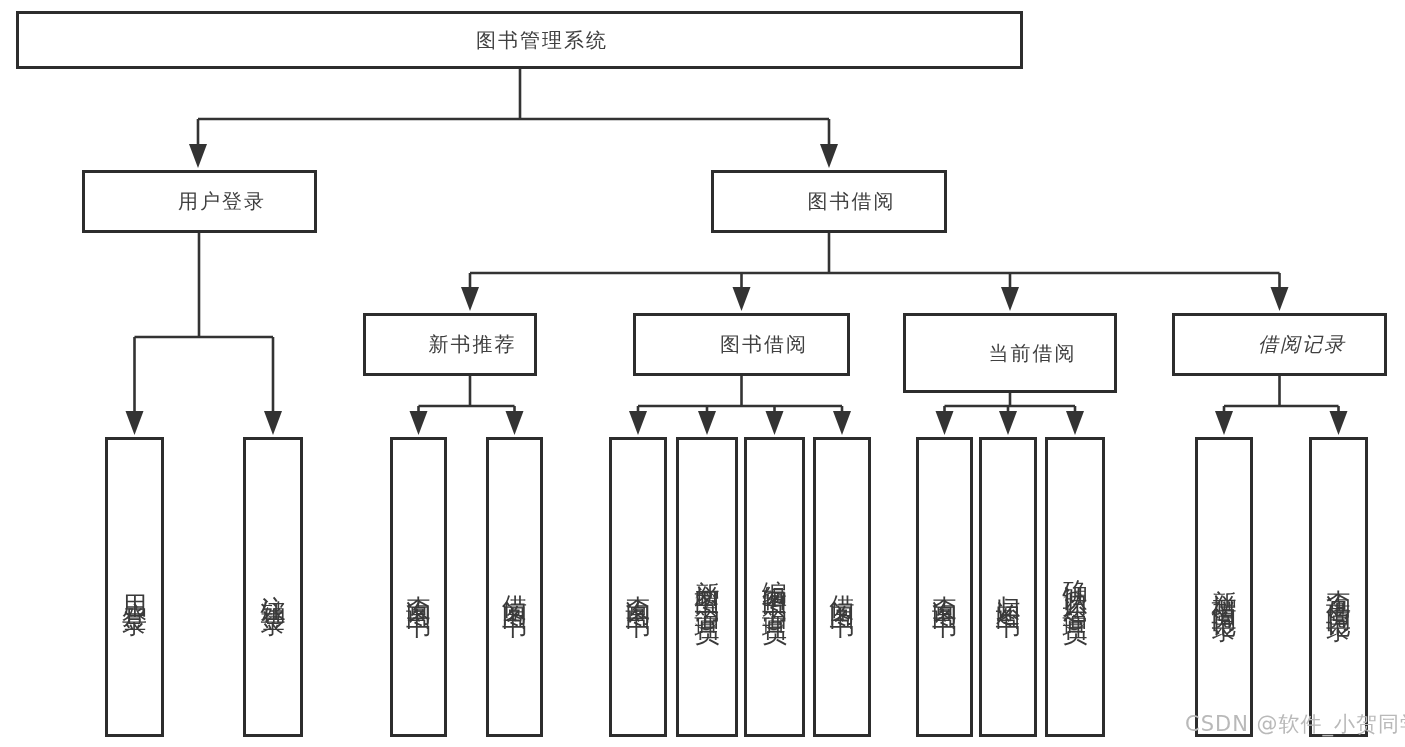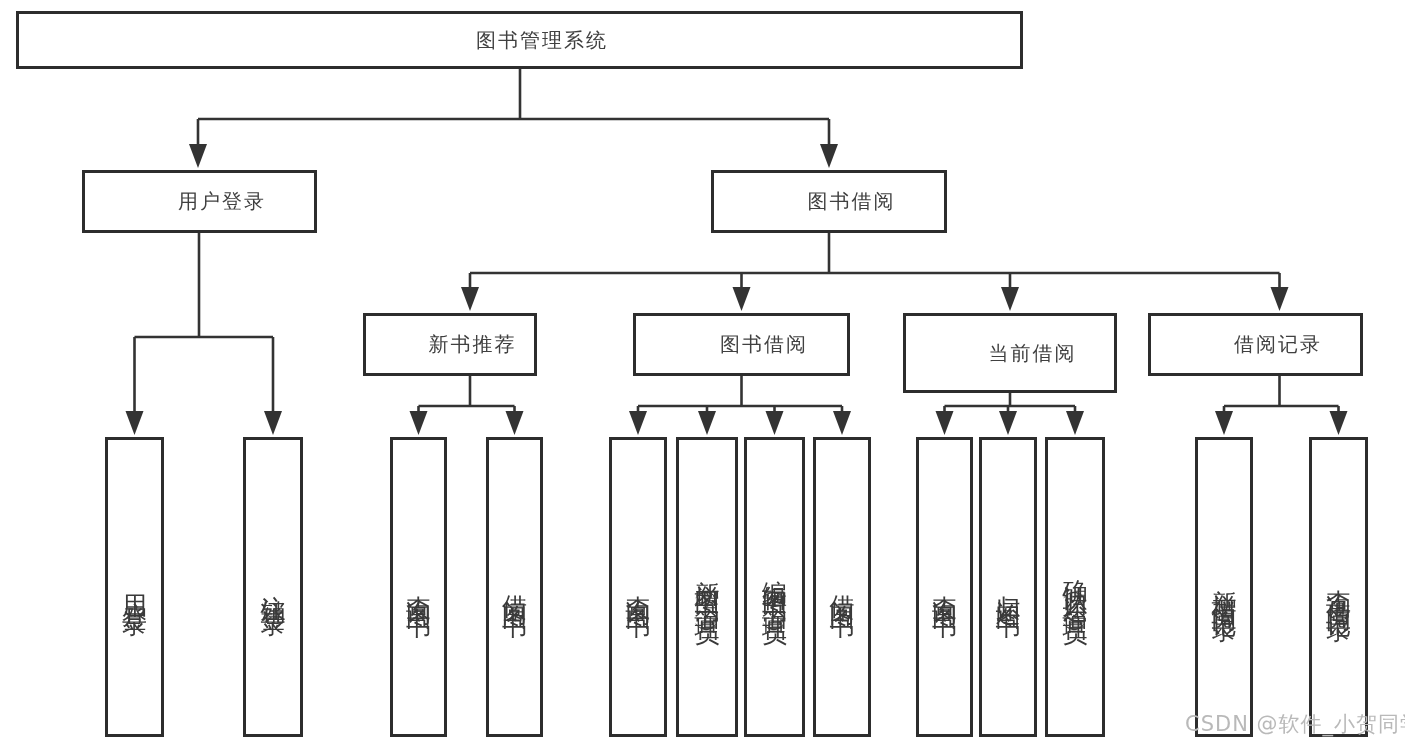--- a/index.html
+++ b/index.html
@@ -21,21 +21,21 @@
   .leaf span{
     writing-mode:vertical-rl;text-orientation:mixed;
     font-size:25px;line-height:1;letter-spacing:6px;color:#3a3a3a;
   }
   .root{left:16px;top:11px;width:1007px;height:58px;}
   .n2a{left:82px;top:170px;width:235px;height:63px;}
   .n2b{left:711px;top:170px;width:236px;height:63px;}
   .n3a{left:363px;top:313px;width:174px;height:63px;}
   .n3b{left:633px;top:313px;width:217px;height:63px;}
   .n3c{left:903px;top:313px;width:214px;height:80px;}
-  .n3d{left:1148px;top:313px;width:215px;height:63px;}
+  .n3d{left:1172px;top:313px;width:215px;height:63px;font-style:italic;}
   .a1{left:105px;width:59px;}  .a2{left:243px;width:60px;}
   .b1{left:390px;width:57px;}  .b2{left:486px;width:57px;}
   .c1{left:609px;width:58px;}  .c2{left:676px;width:62px;}
   .c3{left:744px;width:61px;}  .c4{left:813px;width:58px;}
   .d1{left:916px;width:57px;}  .d2{left:979px;width:58px;}
   .d3{left:1045px;width:60px;}
   .e1{left:1195px;width:58px;} .e2{left:1309px;width:59px;}
   .watermark{
     position:absolute;left:1185px;top:710px;font-size:21px;color:#b9b9b9;
     letter-spacing:1px;z-index:6;white-space:nowrap;

